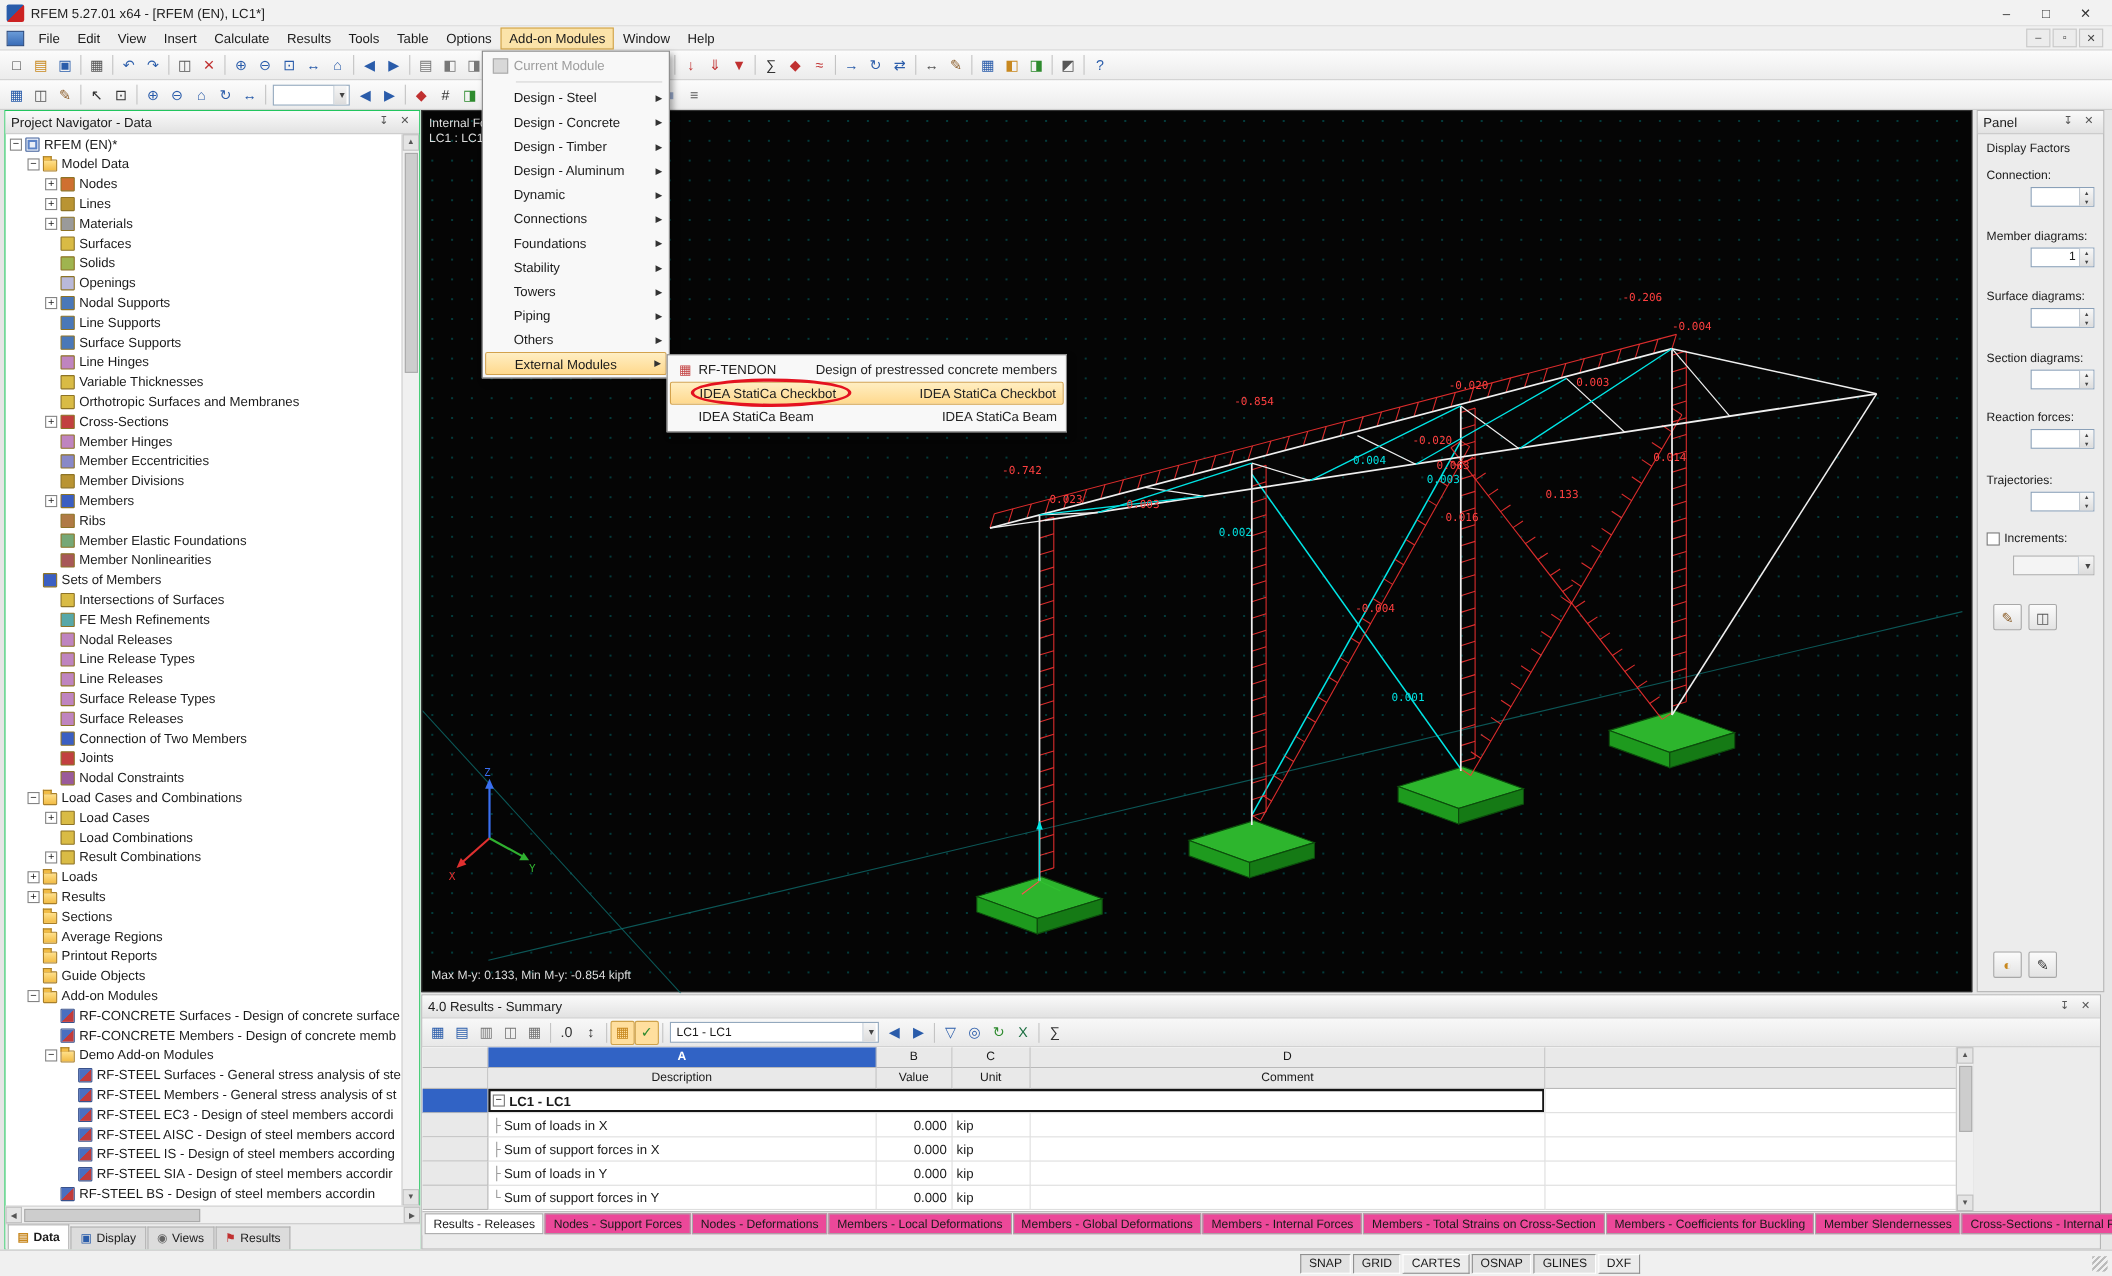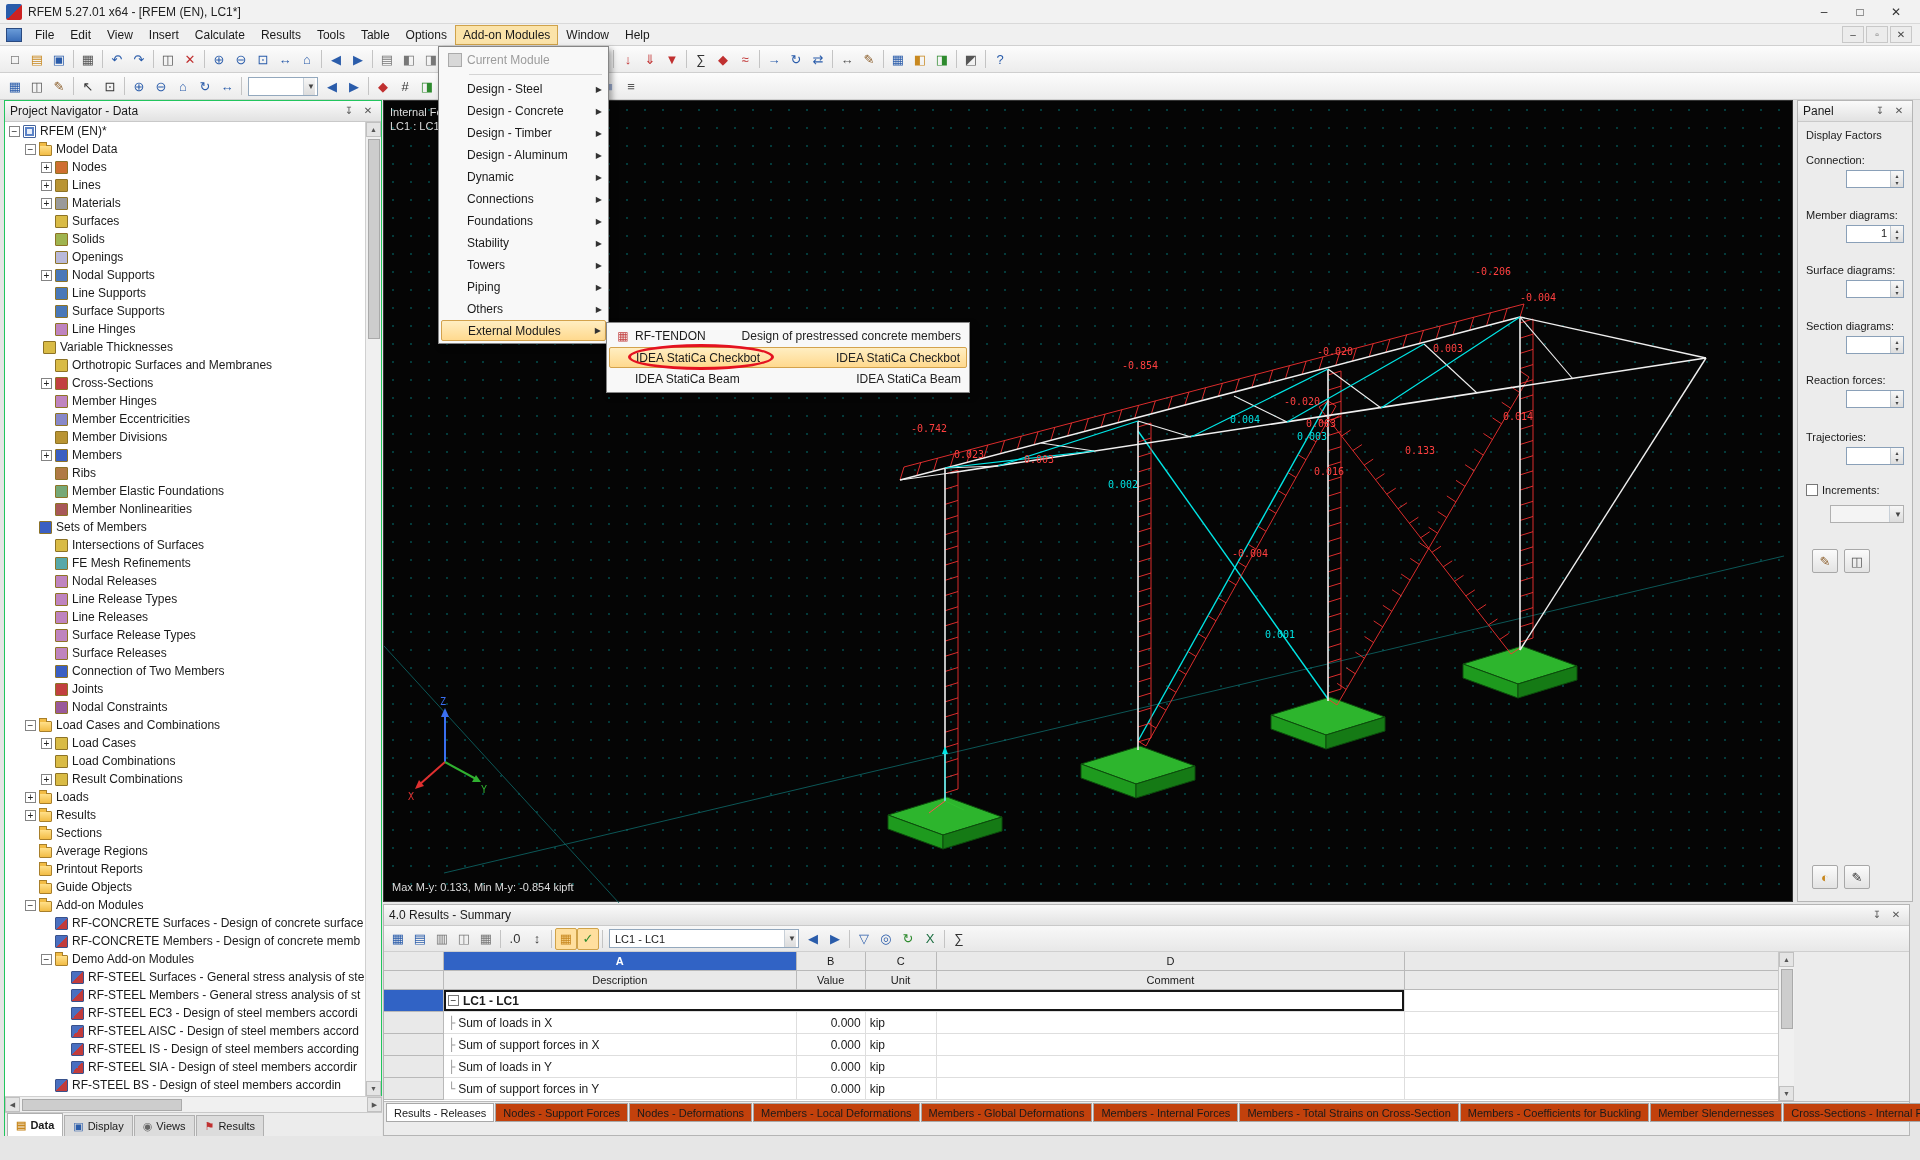--- a/index.html
+++ b/index.html
@@ -80,21 +80,21 @@
   .drow{display:flex;height:22px}
   .dcell{border-right:1px solid #dedede;border-bottom:1px solid #dedede;font-size:12px;display:flex;align-items:center;padding:0 4px;white-space:nowrap;overflow:hidden}
   .rowsel{background:#e9e9e9;border-right:1px solid #b9b9b9;border-bottom:1px solid #b9b9b9}
   .rowsel.sel{background:#3163c5}
   .gcell{font-weight:bold;box-shadow:inset 0 0 0 2px #151515}
   .gbox{width:11px;height:11px;border:1px solid #777;font-size:10px;line-height:9px;text-align:center;margin-right:4px;background:#fff;font-weight:normal}
   .conn{color:#9a9a9a;font-family:"DejaVu Sans Mono",monospace;margin-right:3px;font-size:12px}
   .val{justify-content:flex-end}
   .rvsb{position:absolute;left:1394px;top:47px;width:16px;height:149px;background:#f0f0f0;border-left:1px solid #c8c8c8}
   #rtabs{position:absolute;left:0;top:196px;width:100%;height:22px;background:#ececec;display:flex;align-items:flex-start;padding:1px 0 0 2px;border-top:1px solid #bbb}
-  .rtab{height:19px;padding:1px 7px;font-size:11px;border:1px solid #a8a8a8;background:#c2410c;margin-right:1px;display:flex;align-items:center;white-space:nowrap}
+  .rtab{height:19px;padding:1px 7px;font-size:11px;border:1px solid #a8a8a8;background:#ec4899;margin-right:1px;display:flex;align-items:center;white-space:nowrap}
   .rtab.active{background:#fff}
   
   #statusbar{left:0;top:1136px;width:1920px;height:24px;background:#f0f0f0;border-top:1px solid #c8c8c8;display:flex;align-items:center}
   .stspacer{width:1182px}
   .stbtn{height:18px;padding:0 7px;font-size:11px;display:flex;align-items:center;margin-right:2px;border:1px solid;border-color:#fff #909090 #909090 #fff;background:#ececec}
   .stbtn.on{border-color:#909090 #fff #fff #909090;background:#e2e2e2}
   .grip{margin-left:auto;width:14px;height:14px;margin-right:4px;background:repeating-linear-gradient(135deg,#bbb 0 2px,transparent 2px 4px)}
   
   #addonmenu{left:438px;top:46px;width:171px;background:#f8f8f8;border:1px solid #868686;box-shadow:3px 3px 6px rgba(0,0,0,.35);z-index:50;padding:2px}
   .menu-item{height:22px;display:flex;align-items:center;padding:0 2px}
@@ -440,21 +440,21 @@
         <div class="trow" style="padding-left: 36px;">
           <span class="exp hid"></span>
           <span class="ticon leaf" style="background: rgb(74, 120, 184);"></span>
           <span class="tlabel">Surface Supports</span>
         </div>
         <div class="trow" style="padding-left: 36px;">
           <span class="exp hid"></span>
           <span class="ticon leaf" style="background: rgb(191, 132, 191);"></span>
           <span class="tlabel">Line Hinges</span>
         </div>
-        <div class="trow" style="padding-left: 24px;">
+        <div class="trow" style="padding-left: 36px;">
           <span class="exp hid"></span>
           <span class="ticon leaf" style="background: rgb(217, 187, 69);"></span>
           <span class="tlabel">Variable Thicknesses</span>
         </div>
         <div class="trow" style="padding-left: 36px;">
           <span class="exp hid"></span>
           <span class="ticon leaf" style="background: rgb(217, 187, 69);"></span>
           <span class="tlabel">Orthotropic Surfaces and Membranes</span>
         </div>
         <div class="trow" style="padding-left: 36px;">
@@ -1196,20 +1196,32 @@
         <span class="rtab">Members - Local Deformations</span>
         <span class="rtab">Members - Global Deformations</span>
         <span class="rtab">Members - Internal Forces</span>
         <span class="rtab">Members - Total Strains on Cross-Section</span>
         <span class="rtab">Members - Coefficients for Buckling</span>
         <span class="rtab">Member Slendernesses</span>
         <span class="rtab">Cross-Sections - Internal Forces</span>
       </div>
   </div>
 
+  <div id="statusbar" class="abs">
+    <span class="stspacer"></span>
+    <span id="sttoggles" style="display:flex">
+        <span class="stbtn on">SNAP</span>
+        <span class="stbtn on">GRID</span>
+        <span class="stbtn">CARTES</span>
+        <span class="stbtn on">OSNAP</span>
+        <span class="stbtn on">GLINES</span>
+        <span class="stbtn">DXF</span>
+      </span>
+    <span class="grip"></span>
+  </div>
 
   <div id="addonmenu" class="abs">
       <div class="menu-item dis">
         <span class="mi-icon">
           <span class="mi-iconbox"></span>
         </span>
         <span class="mi-label">Current Module</span>
       </div>
       <div class="menu-sep"></div>
       <div class="menu-item">

